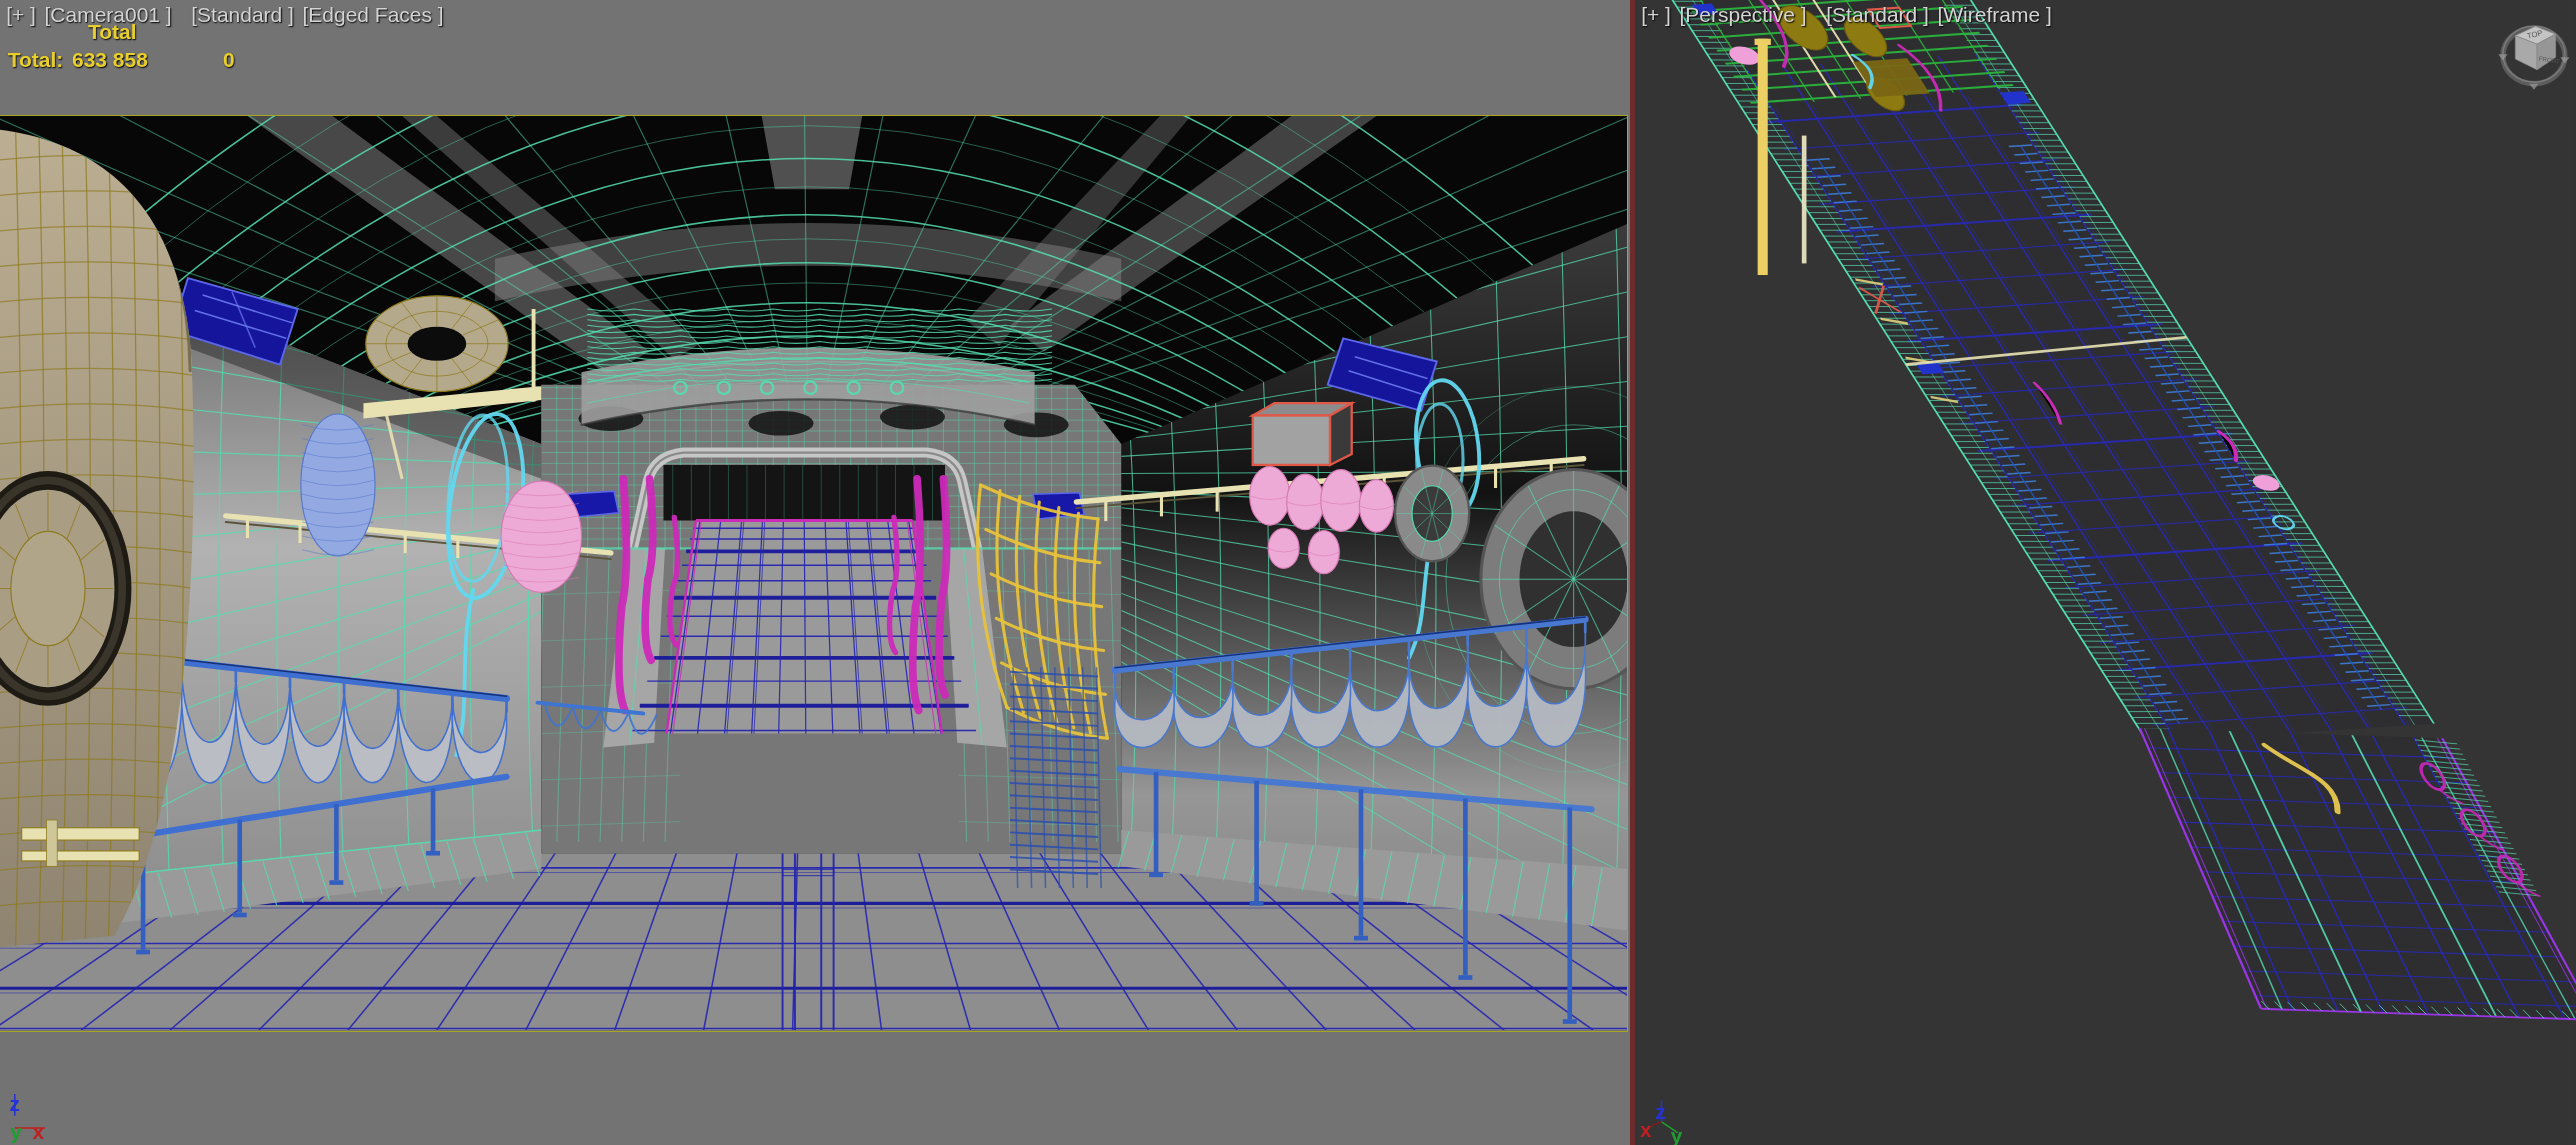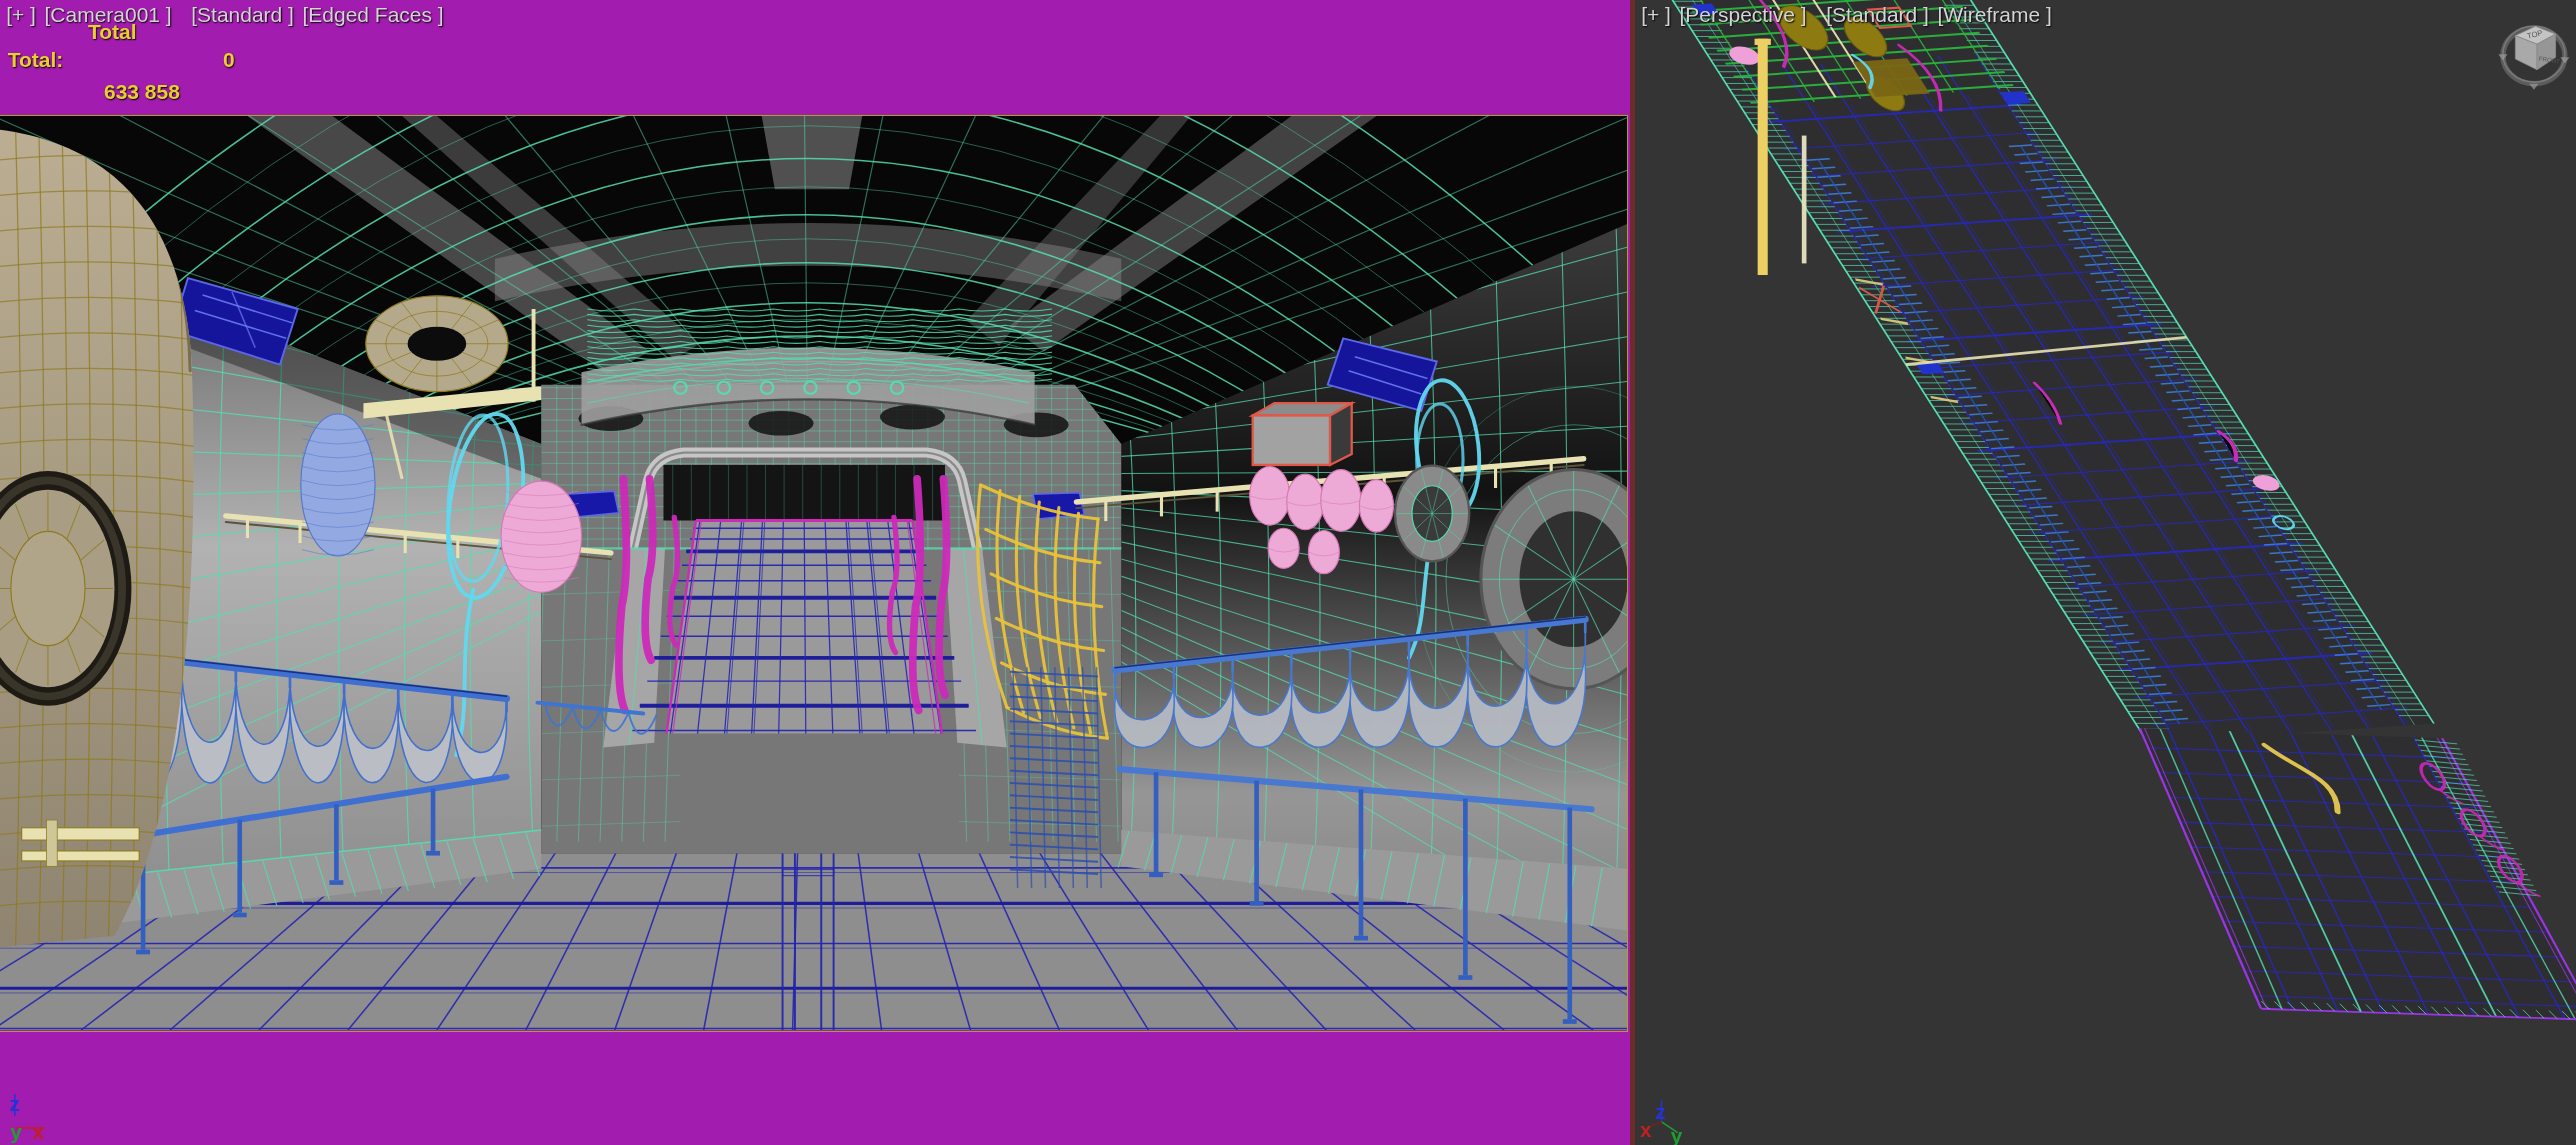--- a/index.html
+++ b/index.html
@@ -1,27 +1,27 @@
 <!DOCTYPE html>
 <html style="font-size:12.4px"><head>
 <meta charset="utf-8">
 <style>
   html,body{margin:0;padding:0;background:#000;}
   body{width:2576px;height:1145px;overflow:hidden;font-family:"Liberation Sans",sans-serif;position:relative;}
   .vp{position:absolute;top:0;height:1145px;overflow:hidden;}
-  #vp-left{left:0;width:1630px;background:#a21caf;}
+  #vp-left{left:0;width:1630px;background:#737373;}
   #vp-divider{left:1630px;width:5.4px;background:#6e2b2b;}
   #vp-right{left:1635px;width:941px;background:#343434;}
   .vp-label{position:absolute;left:6.2px;top:3.1px;font-size:21px;color:#d4d4d4;white-space:nowrap;z-index:30;text-shadow:0.8px 0.8px 1.5px #000;}
   .vp-label span{margin-right:8.5px;cursor:pointer;}
   .vp-label .gap{margin-left:11px;}
   .stats{position:absolute;z-index:29;color:#e8cf2e;font-size:21px;font-weight:700;text-shadow:0.8px 0.8px 1.5px #000;}
   #stat-header{left:88px;top:20px;}
   #stat-label{left:7.7px;top:48px;}
-  #stat-total{left:104px;top:48px;margin-top:32px;}
+  #stat-total{left:72px;top:48px;}
   #stat-sel{left:223px;top:48px;}
   #cam-frame{position:absolute;left:0;top:115px;width:1628px;height:917px;border:1.5px solid #a8a520;border-left:none;box-sizing:border-box;z-index:5;}
   #cam-frame svg{display:block;}
   .tripod{position:absolute;z-index:31;}
   #tripod-left{left:0;top:1077px;}
   #tripod-right{left:0;top:1085px;}
   #scene-right-svg{position:absolute;left:0;top:0;}
   .ax{font-weight:bold;font-size:27px;font-family:"Liberation Sans",sans-serif;}
 </style>
 </head>

